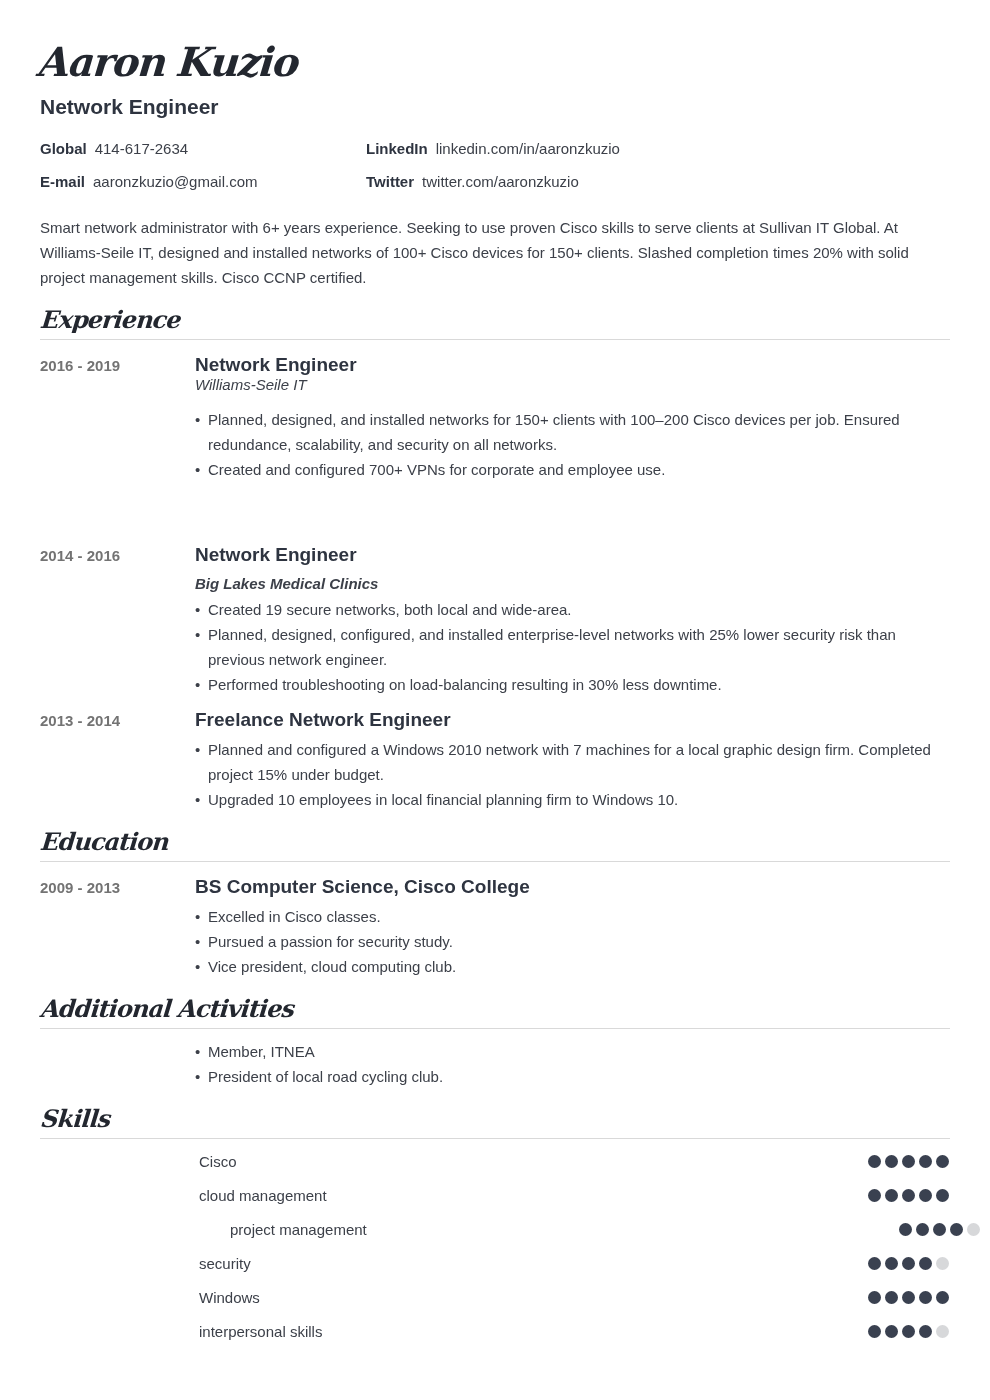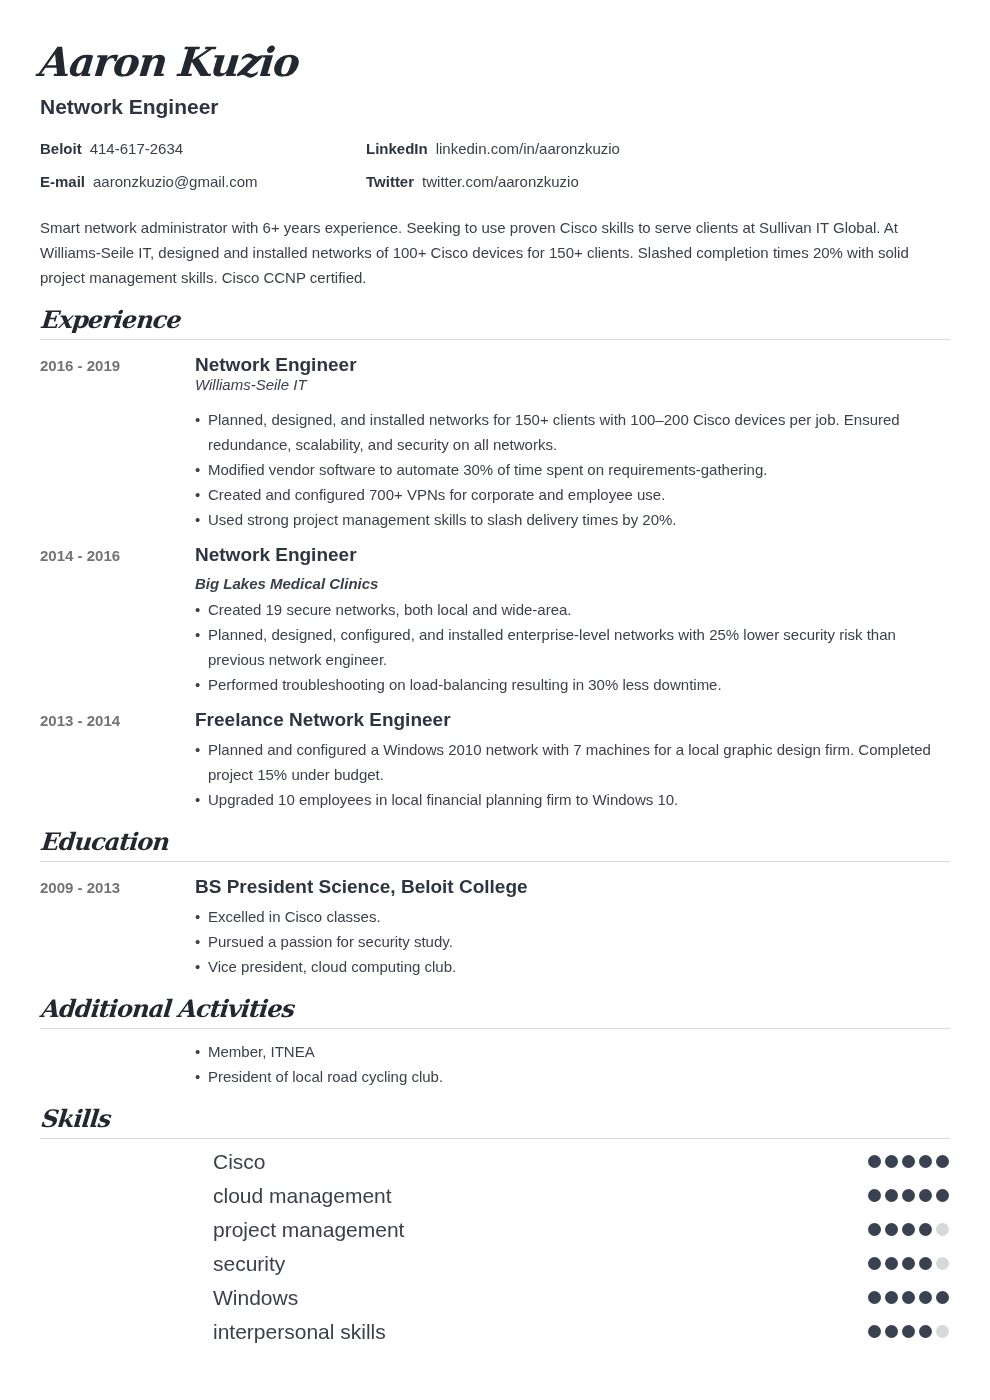--- a/index.html
+++ b/index.html
@@ -12,35 +12,35 @@
   .summary { position: absolute; left: 0; top: 215px; width: 905px; font-size: 15px; line-height: 25px; color: #3c4049; }
   .sec-head { position: absolute; left: 0; width: 910px; border-bottom: 1px solid #d9d9d9; }
   .sec-head span { display: block; font-family: "DejaVu Serif", serif; font-style: italic; font-weight: bold; font-size: 24px; letter-spacing: -1px; color: #23272f; line-height: 34px; transform: skewX(-6deg); transform-origin: left bottom; }
   .entry-date { position: absolute; left: 0; font-size: 15px; font-weight: bold; color: #737373; line-height: 20px; }
   .entry-title { position: absolute; left: 155px; font-size: 19px; font-weight: bold; color: #2e3440; line-height: 24px; }
   .entry-company { position: absolute; left: 155px; font-size: 15px; font-style: italic; color: #3c4049; line-height: 20px; }
   .bullets { position: absolute; left: 155px; width: 755px; margin: 0; padding: 0; list-style: none; }
   .bullets li { position: relative; padding-left: 13px; font-size: 15px; line-height: 25px; color: #3c4049; }
   .bullets li::before { content: "\2022"; position: absolute; left: 0; top: 0; color: #3c4049; }
   .skill-row { position: absolute; left: 155px; width: 755px; height: 24px; }
-  .skill-name { position: absolute; left: 18px; top: 2px; font-size: 21px; line-height: 20px; color: #3c4049; }
+  .skill-name { position: absolute; left: 4px; top: 2px; font-size: 15px; line-height: 20px; color: #3c4049; }
   .dots { position: absolute; right: 1px; top: 5px; display: flex; gap: 4px; }
   .dot { width: 13px; height: 13px; border-radius: 50%; background: #3a4150; }
   .dot.off { background: #d7d8da; }
 </style>
 </head>
 <body>
 
 <div class="page">
 
   <div class="name">Aaron Kuzio</div>
   <div class="jobtitle">Network Engineer</div>
 
   <div class="contact" style="left:0; top:139px;">
-    <span class="lbl">Beloit</span><span>414-617-2634</span>
+    <span class="lbl">Global</span><span>414-617-2634</span>
   </div>
   <div class="contact" style="left:326px; top:139px;">
     <span class="lbl">LinkedIn</span><span>linkedin.com/in/aaronzkuzio</span>
   </div>
   <div class="contact" style="left:0; top:172px;">
     <span class="lbl">E-mail</span><span>aaronzkuzio@gmail.com</span>
   </div>
   <div class="contact" style="left:326px; top:172px;">
     <span class="lbl">Twitter</span><span>twitter.com/aaronzkuzio</span>
   </div>
@@ -49,23 +49,21 @@
 
   <div class="sec-head" style="top:303px; height:36px;">
     <span>Experience</span>
   </div>
 
   <div class="entry-date" style="top:356px;">2016 - 2019</div>
   <div class="entry-title" style="top:353px;">Network Engineer</div>
   <div class="entry-company" style="top:375px;text-align:center;">Williams-Seile IT</div>
   <ul class="bullets" style="top:407px;">
     <li>Planned, designed, and installed networks for 150+ clients with 100–200 Cisco devices per job. Ensured redundance, scalability, and security on all networks.</li>
-    <li>Modified vendor software to automate 30% of time spent on requirements-gathering.</li>
     <li>Created and configured 700+ VPNs for corporate and employee use.</li>
-    <li>Used strong project management skills to slash delivery times by 20%.</li>
   </ul>
 
   <div class="entry-date" style="top:546px;">2014 - 2016</div>
   <div class="entry-title" style="top:543px;">Network Engineer</div>
   <div class="entry-company" style="top:574px;font-weight:bold;">Big Lakes Medical Clinics</div>
   <ul class="bullets" style="top:597px;">
     <li>Created 19 secure networks, both local and wide-area.</li>
     <li>Planned, designed, configured, and installed enterprise-level networks with 25% lower security risk than previous network engineer.</li>
     <li>Performed troubleshooting on load-balancing resulting in 30% less downtime.</li>
   </ul>
@@ -75,21 +73,21 @@
   <ul class="bullets" style="top:737px;">
     <li>Planned and configured a Windows 2010 network with 7 machines for a local graphic design firm. Completed project 15% under budget.</li>
     <li>Upgraded 10 employees in local financial planning firm to Windows 10.</li>
   </ul>
 
   <div class="sec-head" style="top:825px; height:36px;">
     <span>Education</span>
   </div>
 
   <div class="entry-date" style="top:878px;">2009 - 2013</div>
-  <div class="entry-title" style="top:875px;">BS President Science, Beloit College</div>
+  <div class="entry-title" style="top:875px;">BS Computer Science, Cisco College</div>
   <ul class="bullets" style="top:904px;">
     <li>Excelled in Cisco classes.</li>
     <li>Pursued a passion for security study.</li>
     <li>Vice president, cloud computing club.</li>
   </ul>
 
   <div class="sec-head" style="top:992px; height:36px;">
     <span>Additional Activities</span>
   </div>
   <ul class="bullets" style="top:1039px;">
@@ -114,21 +112,21 @@
   <div class="skill-row" style="top:1184px;">
     <span class="skill-name">cloud management</span>
     <div class="dots">
         <span class="dot"></span>
         <span class="dot"></span>
         <span class="dot"></span>
         <span class="dot"></span>
         <span class="dot"></span>
       </div>
   </div>
-  <div class="skill-row" style="top:1218px;">
+  <div class="skill-row" style="top:1218px;margin-left:31px;">
     <span class="skill-name">project management</span>
     <div class="dots">
         <span class="dot"></span>
         <span class="dot"></span>
         <span class="dot"></span>
         <span class="dot"></span>
         <span class="dot off"></span>
       </div>
   </div>
   <div class="skill-row" style="top:1252px;">

